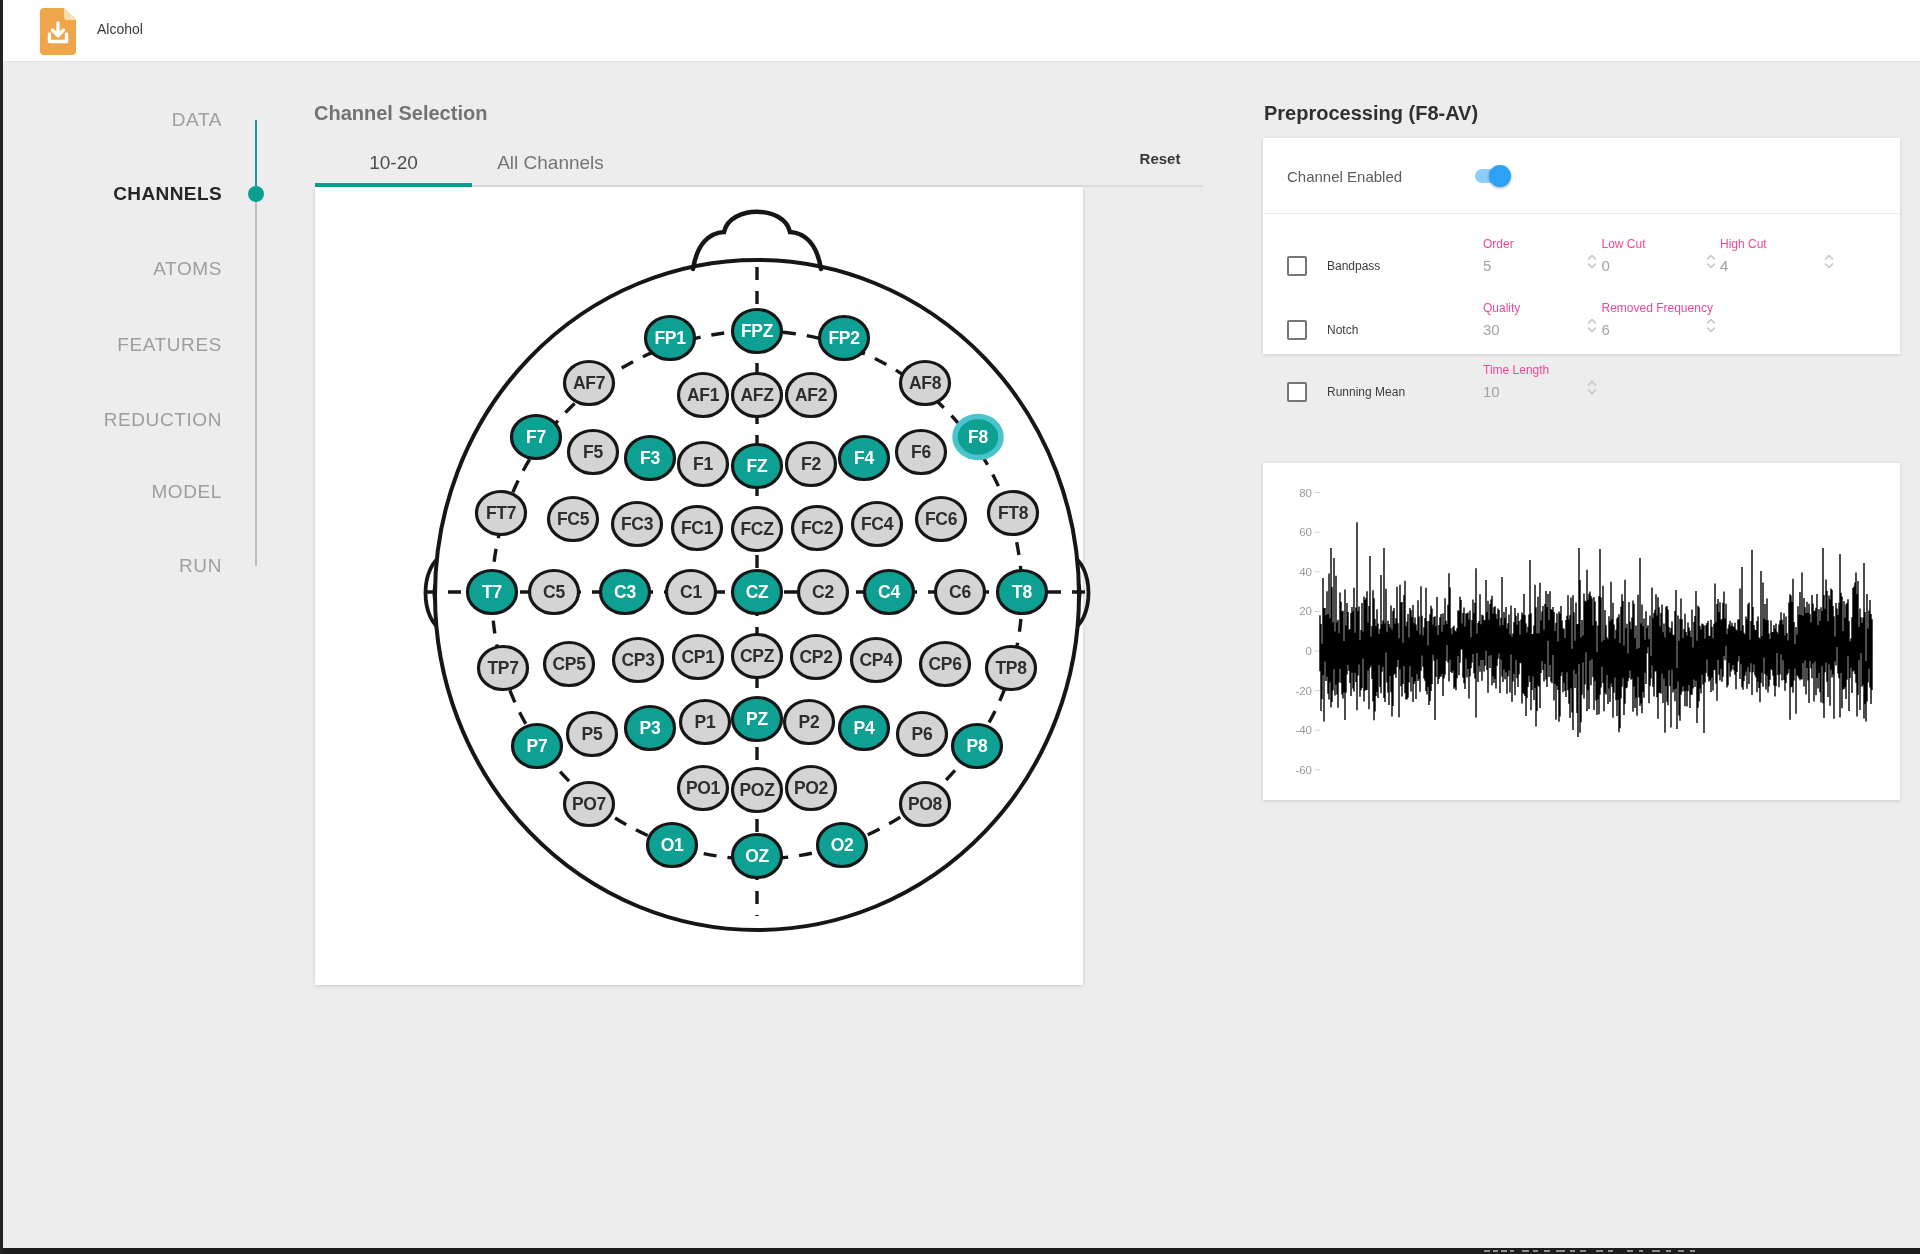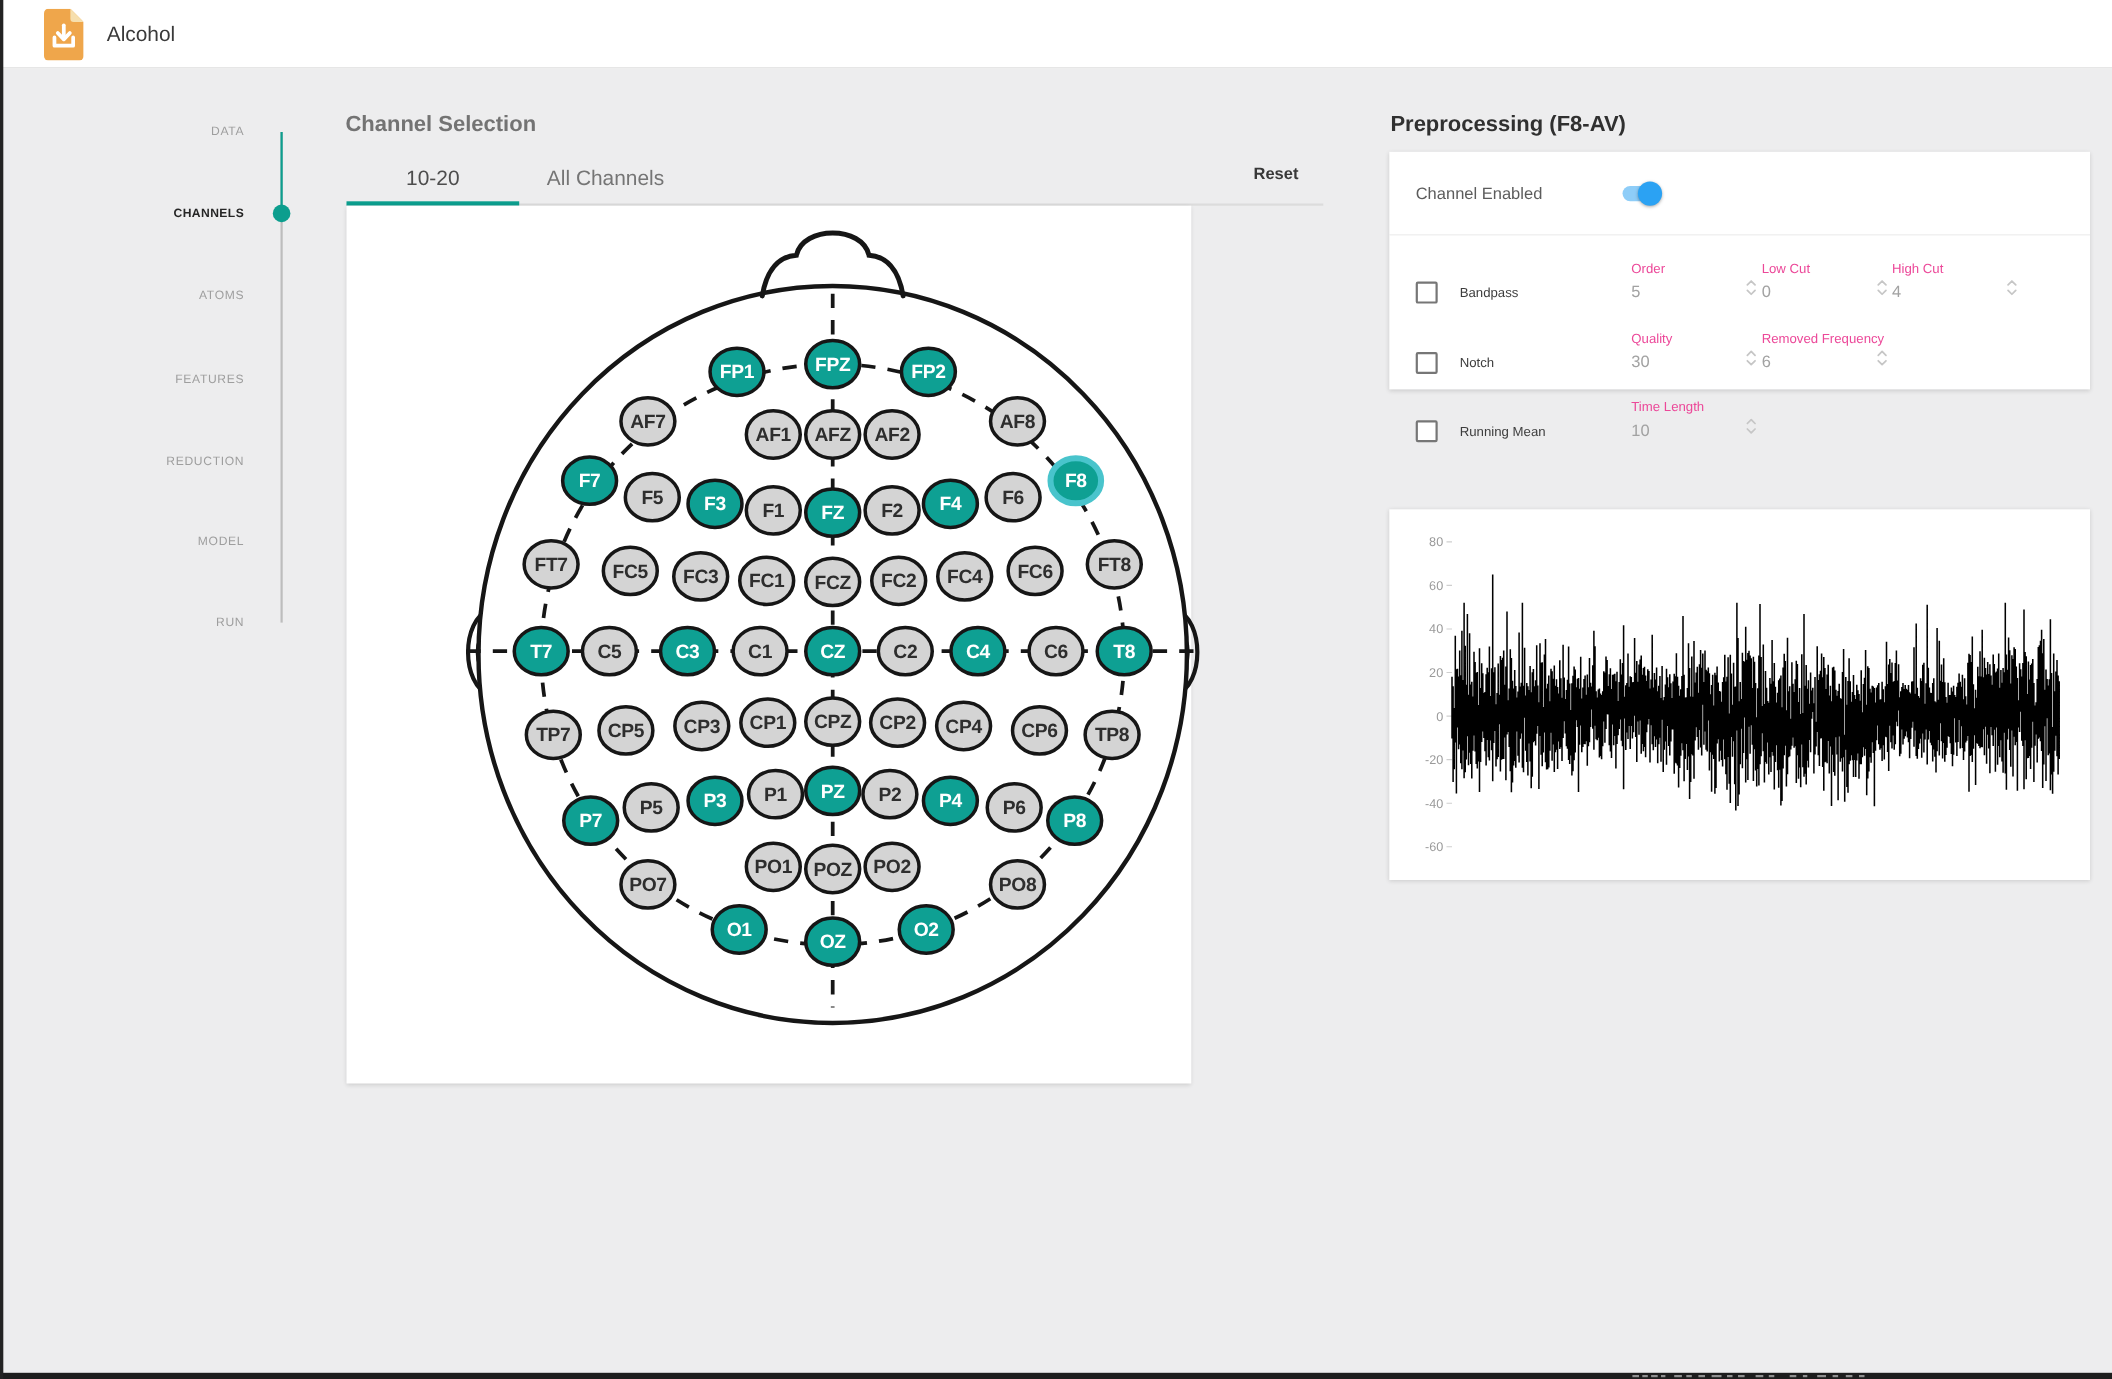--- a/index.html
+++ b/index.html
@@ -1,23 +1,23 @@
 <!DOCTYPE html>
 <html><head>
 <meta charset="utf-8">
 <style>
   * { margin:0; padding:0; box-sizing:border-box; }
   html,body { width:1920px; height:1254px; }
   body { font-family:"Liberation Sans", sans-serif; background:#ededee; overflow:hidden; position:relative; }
   .left-edge { position:absolute; left:0; top:0; width:3px; height:1254px; background:#232323; z-index:50; }
   header { position:absolute; left:0; top:0; width:1920px; height:62px; background:#ffffff; border-bottom:1px solid #e4e4e4; z-index:10; }
   .app-icon { position:absolute; left:40px; top:8px; }
-  .app-title { position:absolute; left:97px; top:21px; font-size:19px; color:#3a3a3a; }
+  .app-title { position:absolute; left:97px; top:21px; font-size:14px; color:#3a3a3a; }
   
-  .step { position:absolute; width:165px; text-align:right; font-size:11px; letter-spacing:.6px; color:#9e9e9e; transform:translateY(-50%); }
+  .step { position:absolute; width:165px; text-align:right; font-size:19px; letter-spacing:.6px; color:#9e9e9e; transform:translateY(-50%); }
   .step.active { color:#262626; font-weight:bold; letter-spacing:.4px; }
   .step-line { position:absolute; left:255px; width:2px; background:#bdbdbd; }
   .step-line.teal { background:#0c9e8e; }
   .step-dot { position:absolute; width:16px; height:16px; border-radius:50%; background:#0c9e8e; }
   
   .cs-title { position:absolute; left:314px; top:102px; font-size:20px; font-weight:bold; color:#737373; }
   .tabs { position:absolute; left:315px; top:139px; width:888px; height:48px; border-bottom:2px solid #dcdcdc; }
   .tab { position:absolute; top:0; height:48px; width:157px; display:flex; align-items:center; justify-content:center; font-size:19px; color:#757575; cursor:pointer;text-align:right; }
   .tab.active { color:#4d4d4d; }
   .tab-underline { position:absolute; left:0; bottom:-2px; width:157px; height:4px; background:#0c9e8e; }

